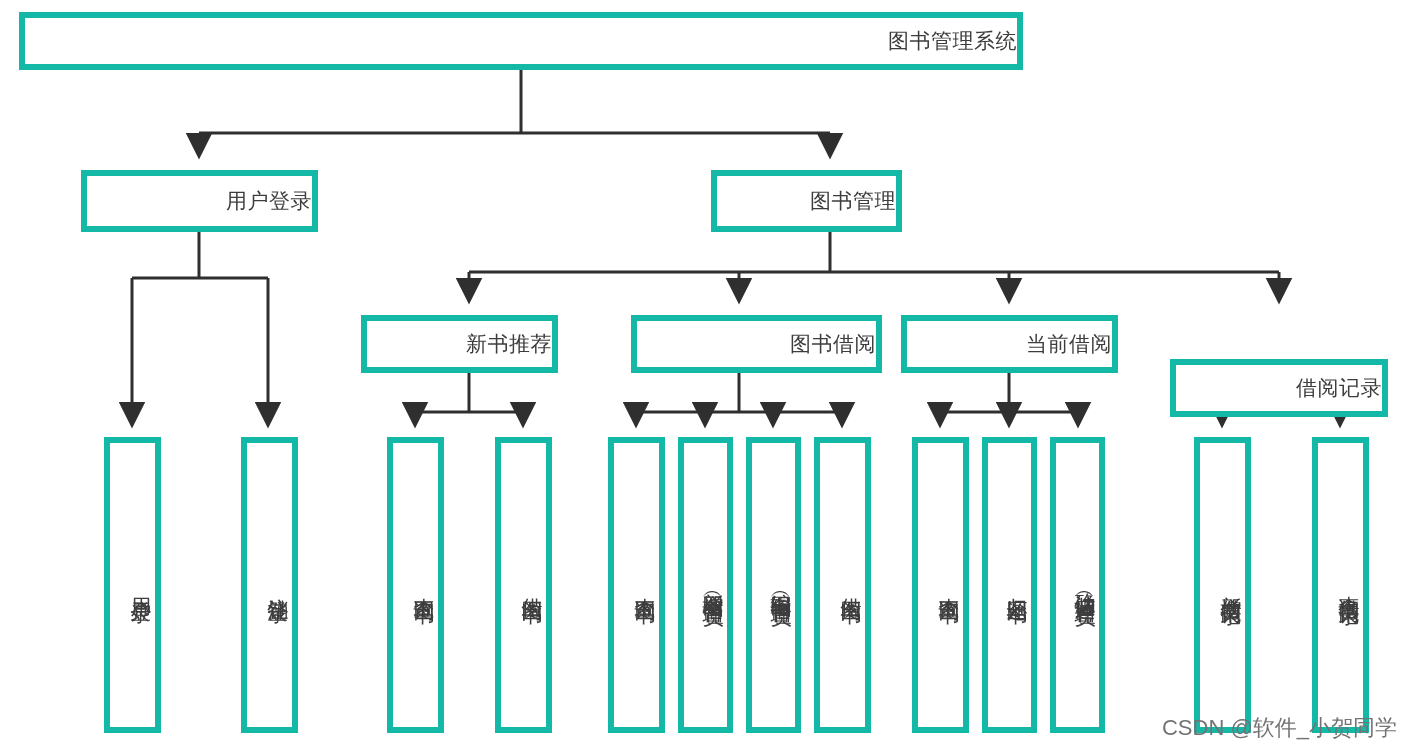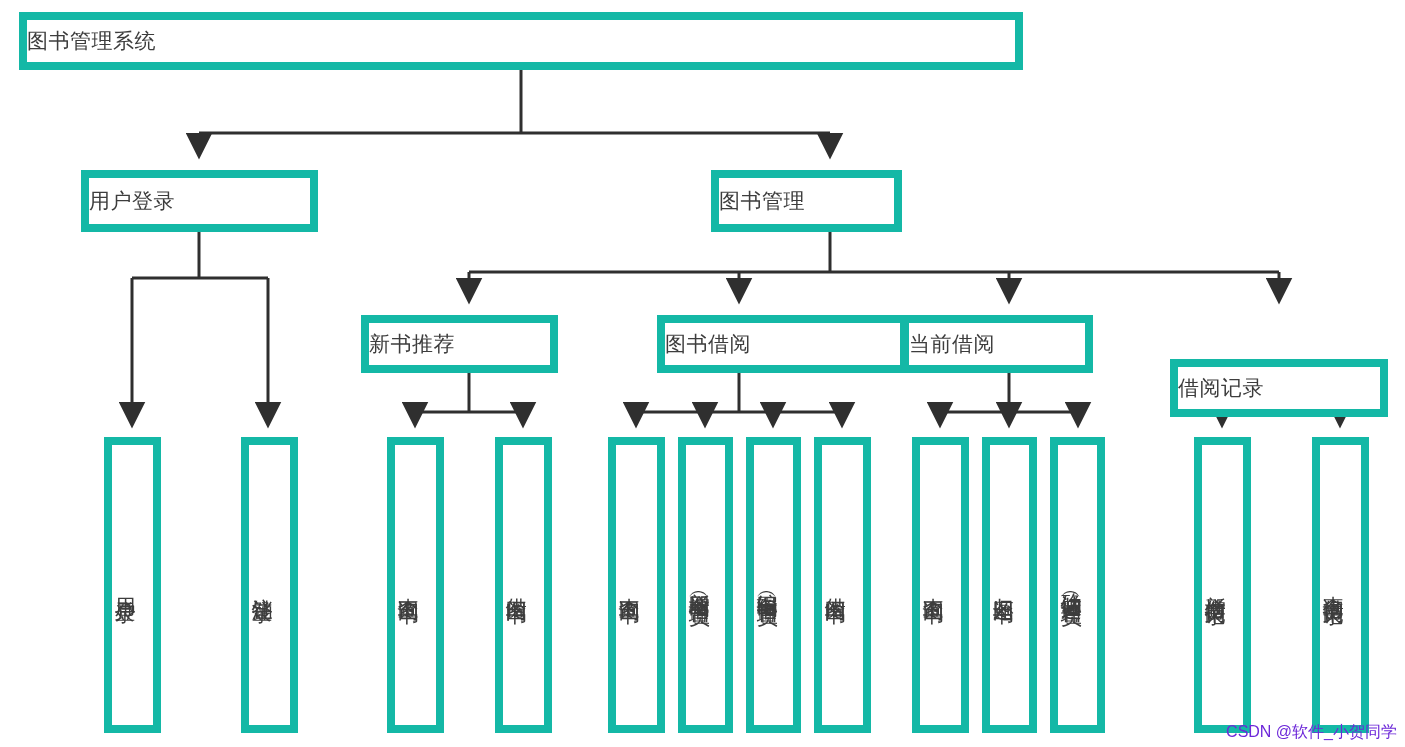--- a/index.html
+++ b/index.html
@@ -23,24 +23,24 @@
     left: 0;
     top: 0;
     width: 1405px;
     height: 747px;
     pointer-events: none;
   }
   .node {
     position: absolute;
     box-sizing: border-box;
     background: #ffffff;
-    border: 8px solid #14b8a6;
+    border: 6px solid #14b8a6;
     display: flex;
     align-items: center;
-    justify-content: flex-start;
+    justify-content: flex-end;
     color: #3d3d3d;
     z-index: 2;
   }
   .node .label {
     display: block;
     text-align: center;
     line-height: 1.18;
     white-space: nowrap;
   }
   
@@ -59,22 +59,22 @@
     line-height: 1.30;
     letter-spacing: 2px;
     text-align: center;
     white-space: normal;
     max-height: 100%;
   }
   #watermark {
     position: absolute;
     right: 8px;
     bottom: 4px;
-    font-size: 16px;
-    color: #6d28d9;
+    font-size: 22px;
+    color: #737373;
     z-index: 5;
     white-space: nowrap;
     user-select: none;
   }
 </style>
 </head>
 <body>
 
 <div id="canvas">
 
@@ -135,24 +135,24 @@
   <div class="node horiz" style="left:81px; top:170px; width:237px; height:62px;">
     <span class="label">用户登录</span>
   </div>
   <div class="node horiz" style="left:711px; top:170px; width:191px; height:62px;">
     <span class="label">图书管理</span>
   </div>
 
   <div class="node horiz" style="left:361px; top:315px; width:197px; height:58px;">
     <span class="label">新书推荐</span>
   </div>
-  <div class="node horiz" style="left:657px; top:315px; width:251px; height:58px;">
+  <div class="node horiz" style="left:631px; top:315px; width:251px; height:58px;">
     <span class="label">图书借阅</span>
   </div>
-  <div class="node horiz" style="left:901px; top:315px; width:192px; height:58px;">
+  <div class="node horiz" style="left:901px; top:315px; width:217px; height:58px;">
     <span class="label">当前借阅</span>
   </div>
   <div class="node horiz" style="left:1170px; top:315px; width:218px; height:58px;margin-top:44px;">
     <span class="label">借阅记录</span>
   </div>
 
   <div class="node vert" style="left:104px; top:437px; width:57px; height:296px;">
     <span class="label">用户登录</span>
   </div>
   <div class="node vert" style="left:241px; top:437px; width:57px; height:296px;">

